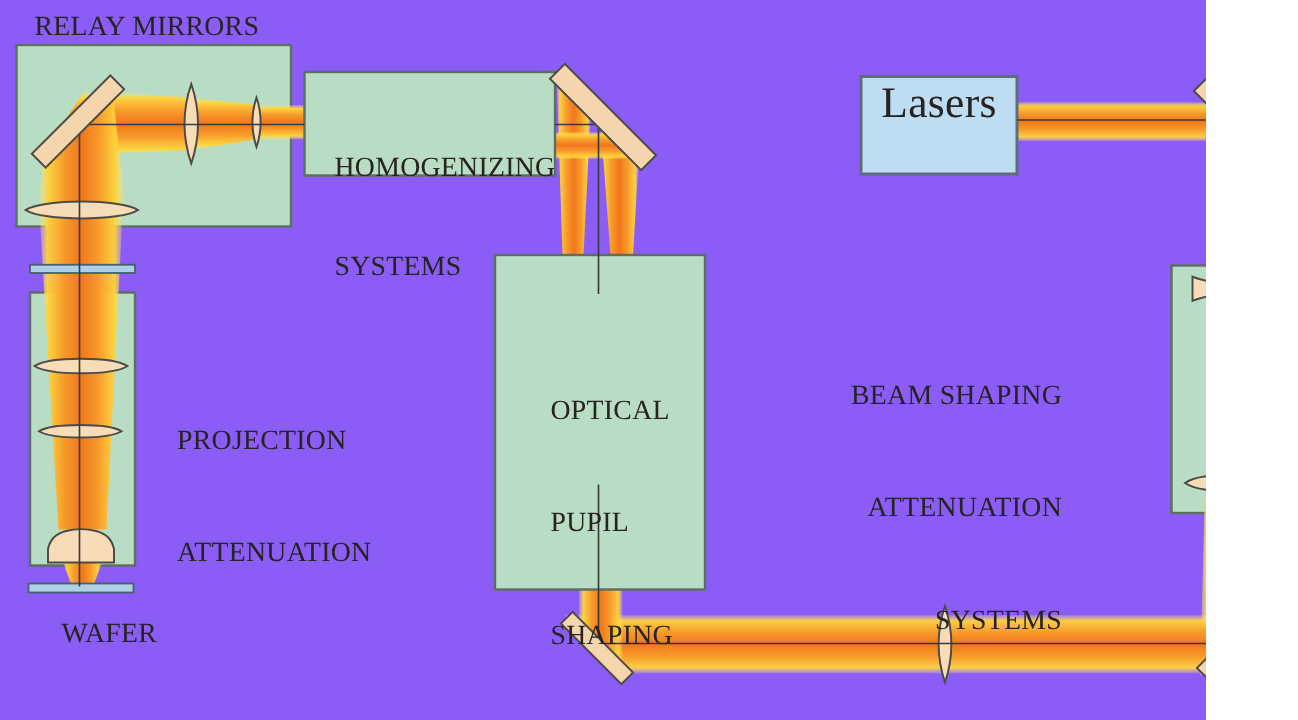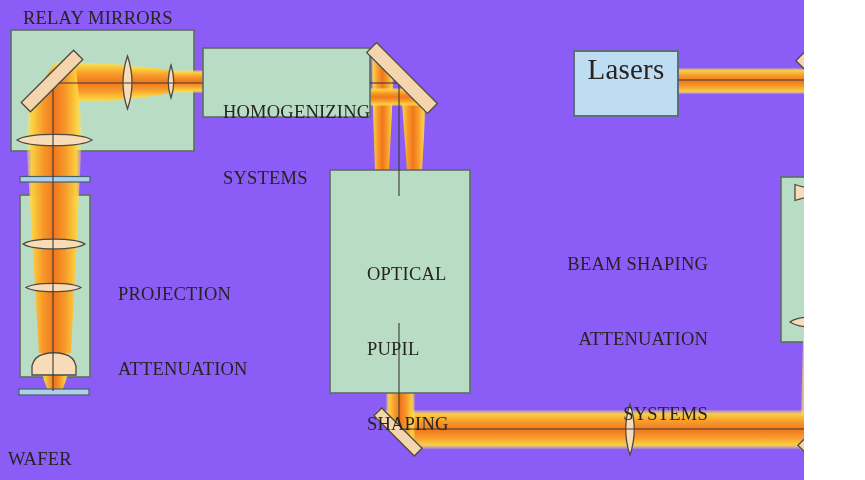--- a/index.html
+++ b/index.html
@@ -132,15 +132,15 @@
   <div>PUPIL</div>
   <div>SHAPING</div>
   
 </div>
 
 <div class="lbl" style="left:96px;top:232px;margin-left:22px;">
   <div>PROJECTION</div>
   <div>ATTENUATION</div>
 </div>
 
-<div class="lbl" style="left:8px;top:411px;margin-top:36px;">WAFER</div>
+<div class="lbl" style="left:41px;top:411px;">WAFER</div>
 
 </div>
 
 </body></html>

